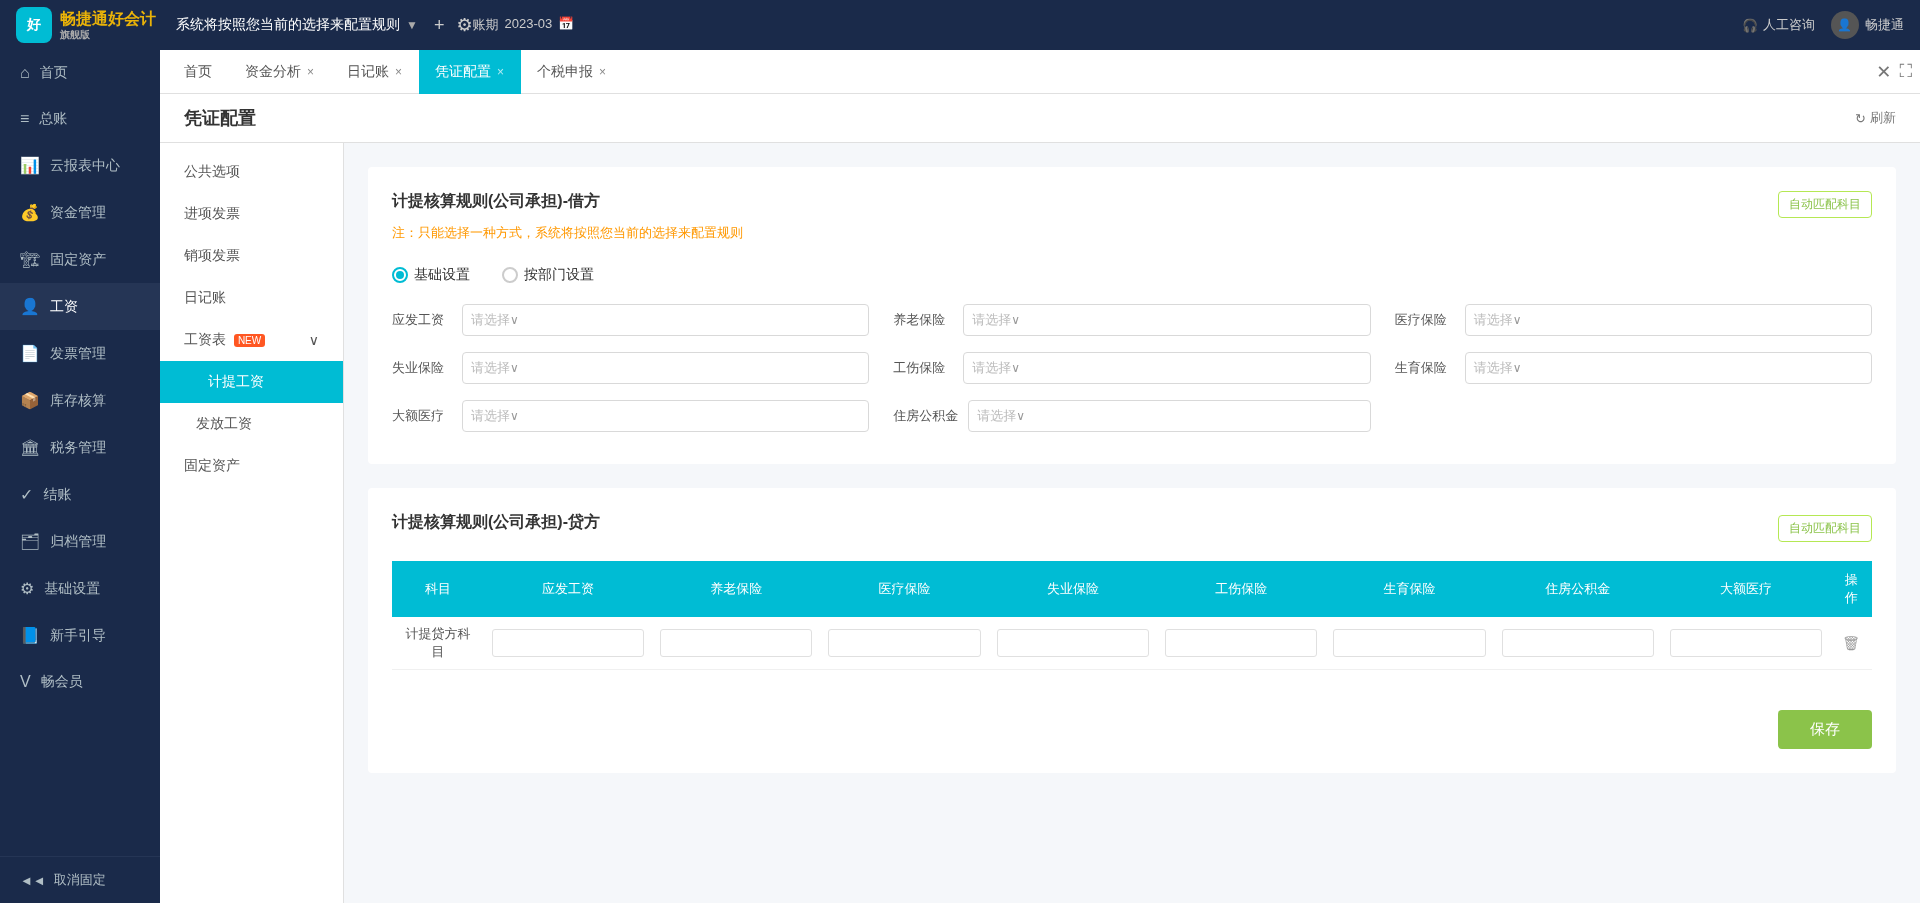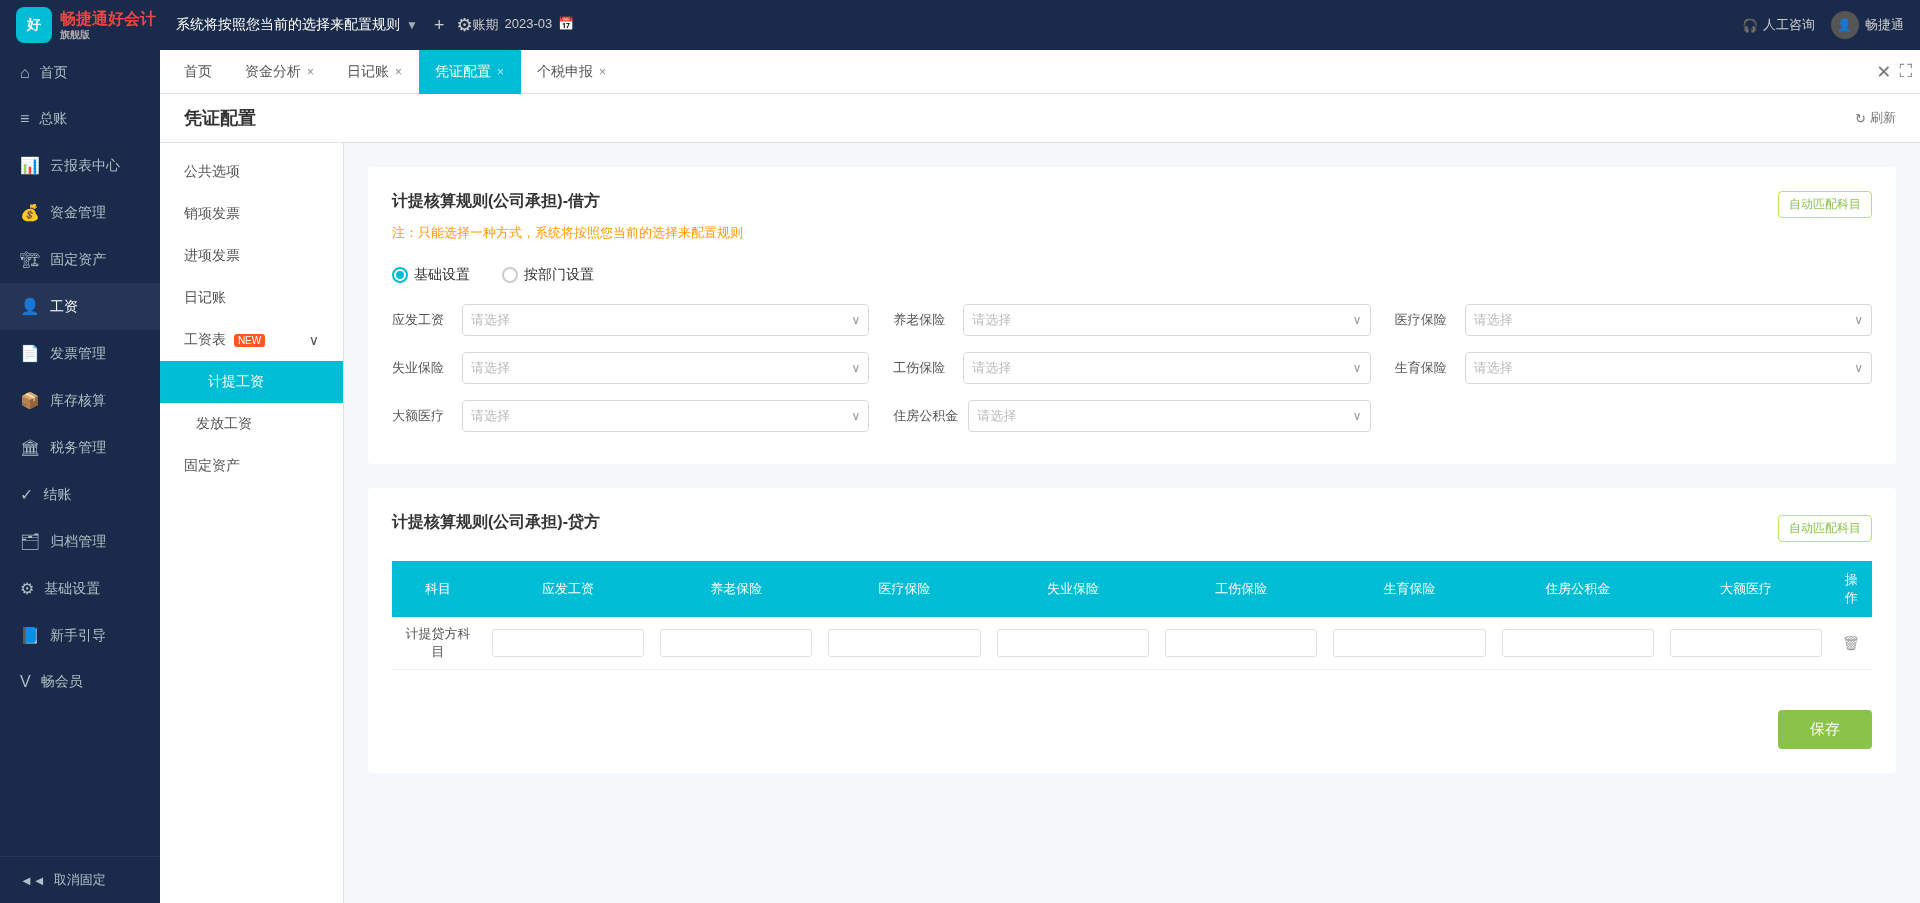--- a/index.html
+++ b/index.html
@@ -29,21 +29,21 @@
       background: #00bcd4;
       border-radius: 8px;
       display: flex;
       align-items: center;
       justify-content: center;
       font-size: 14px;
       color: white;
       font-weight: bold;
     }
     .logo-text { display: flex; flex-direction: column; line-height: 1.2; }
-    .logo-text .main { font-size: 16px; color: #ef4444; }
+    .logo-text .main { font-size: 16px; color: #eab308; }
     .logo-text .sub { font-size: 10px; color: #aaa; }
     .topbar-company {
       color: white;
       font-size: 14px;
       display: flex;
       align-items: center;
       gap: 6px;
     }
     .topbar-company .chevron { color: #aaa; font-size: 12px; }
     .topbar-actions {
@@ -330,21 +330,20 @@
     .form-select {
       flex: 1;
       height: 32px;
       border: 1px solid #d9d9d9;
       border-radius: 4px;
       padding: 0 8px;
       font-size: 13px;
       color: #bbb;
       display: flex;
       align-items: center;
-      justify-content: space-between;
       cursor: pointer;
       background: white;
     }
     .form-select .chevron { font-size: 12px; color: #999; }
 
     .auto-match-btn {
       background: white;
       border: 1px solid #b5e853;
       color: #8bc34a;
       font-size: 12px;
@@ -536,22 +535,22 @@
         <button class="refresh-btn">
           <span>↻</span>
           <span>刷新</span>
         </button>
       </div>
 
       <div class="body-split">
 
         <div class="sub-sidebar">
           <div class="sub-sidebar-item">公共选项</div>
+          <div class="sub-sidebar-item">进项发票</div>
           <div class="sub-sidebar-item">销项发票</div>
-          <div class="sub-sidebar-item">进项发票</div>
           <div class="sub-sidebar-item">日记账</div>
           <div class="sub-sidebar-group">
             <div class="sub-sidebar-group-header">
               <span>工资表 <span class="new-badge">NEW</span></span>
               <span>∨</span>
             </div>
             <div class="sub-sidebar-item active" style="padding-left: 48px;">计提工资</div>
             <div class="sub-sidebar-item" style="padding-left: 36px;">发放工资</div>
           </div>
           <div class="sub-sidebar-item">固定资产</div>

